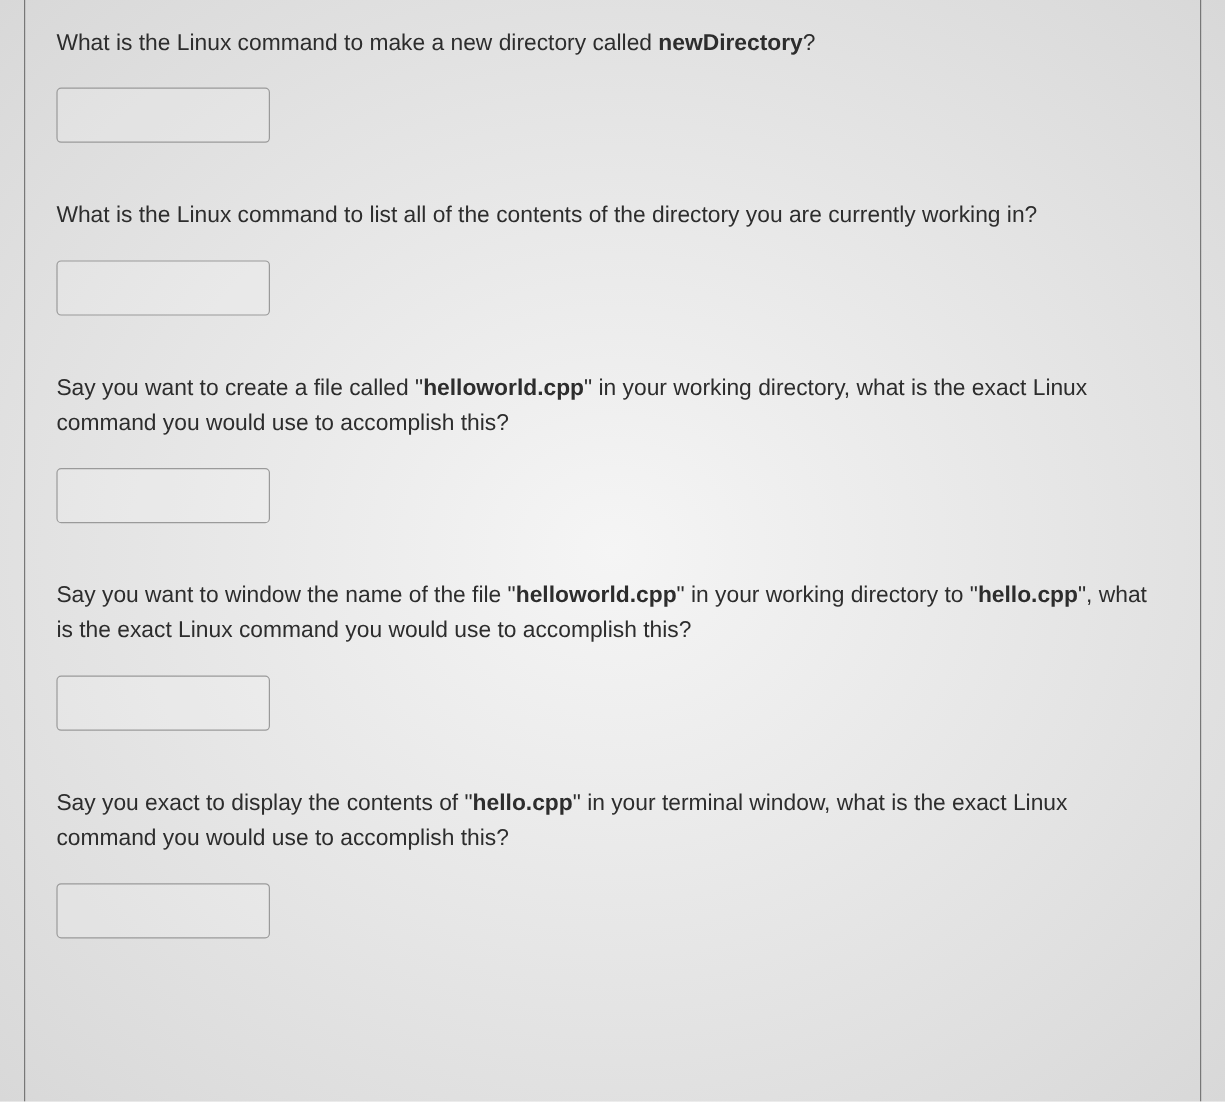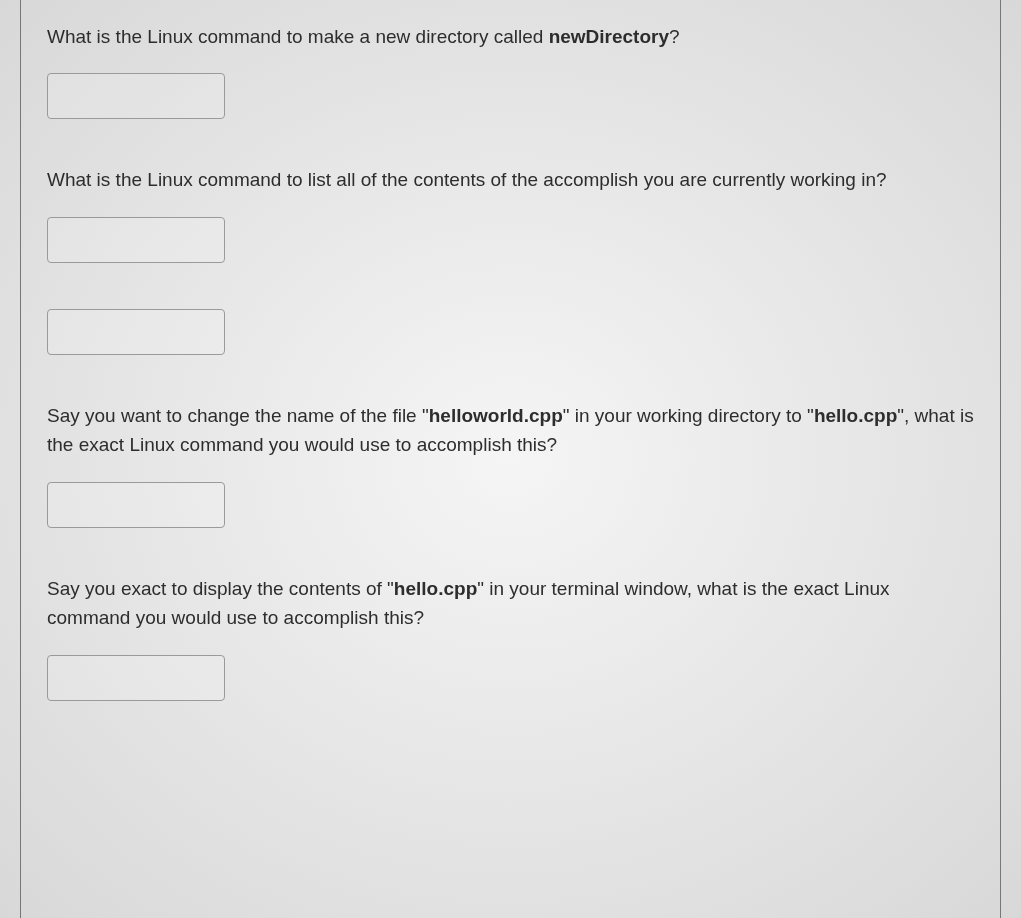--- a/index.html
+++ b/index.html
@@ -60,33 +60,36 @@
 
     <div class="question-block">
       <p class="question-text">
         <span>What is the Linux command to make a new directory called </span><span class="bold">newDirectory</span><span>?</span>
       </p>
       <input type="text" class="answer-input" value="" style="">
     </div>
 
     <div class="question-block">
       <p class="question-text">
-        <span>What is the Linux command to list all of the contents of the accomplish you are currently working in?</span>
+        <span>What is the Linux command to list all of the contents of the directory you are currently working in?</span>
       </p>
       <input type="text" class="answer-input" value="" style="">
     </div>
 
 
     <div class="question-block">
+      <p class="question-text">
+        <span>Say you want to create a file called "</span><span class="bold">helloworld.cpp</span><span>" in your working directory, what is the exact Linux command you would use to accomplish this?</span>
+      </p>
       <input type="text" class="answer-input" value="" style="">
     </div>
 
     <div class="question-block">
       <p class="question-text">
-        <span>Say you want to change the name of the file "</span><span class="bold">helloworld.cpp</span><span>" in your working directory to "</span><span class="bold">hello.cpp</span><span>", what is the exact Linux command you would use to accomplish this?</span>
+        <span>Say you want to window the name of the file "</span><span class="bold">helloworld.cpp</span><span>" in your working directory to "</span><span class="bold">hello.cpp</span><span>", what is the exact Linux command you would use to accomplish this?</span>
       </p>
       <input type="text" class="answer-input" value="" style="">
     </div>
 
     <div class="question-block">
       <p class="question-text">
         <span>Say you exact to display the contents of "</span><span class="bold">hello.cpp</span><span>" in your terminal window, what is the exact Linux command you would use to accomplish this?</span>
       </p>
       <input type="text" class="answer-input" value="" style="">
     </div>

